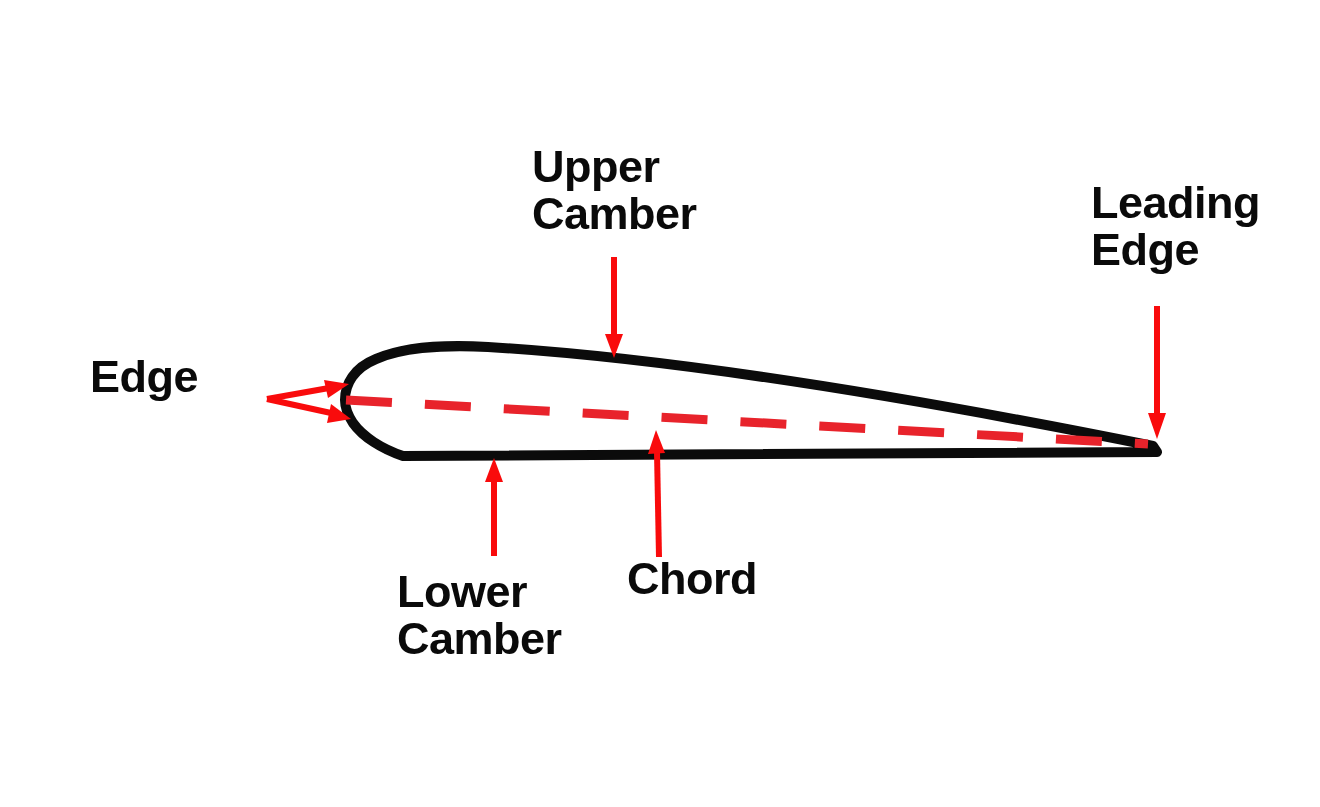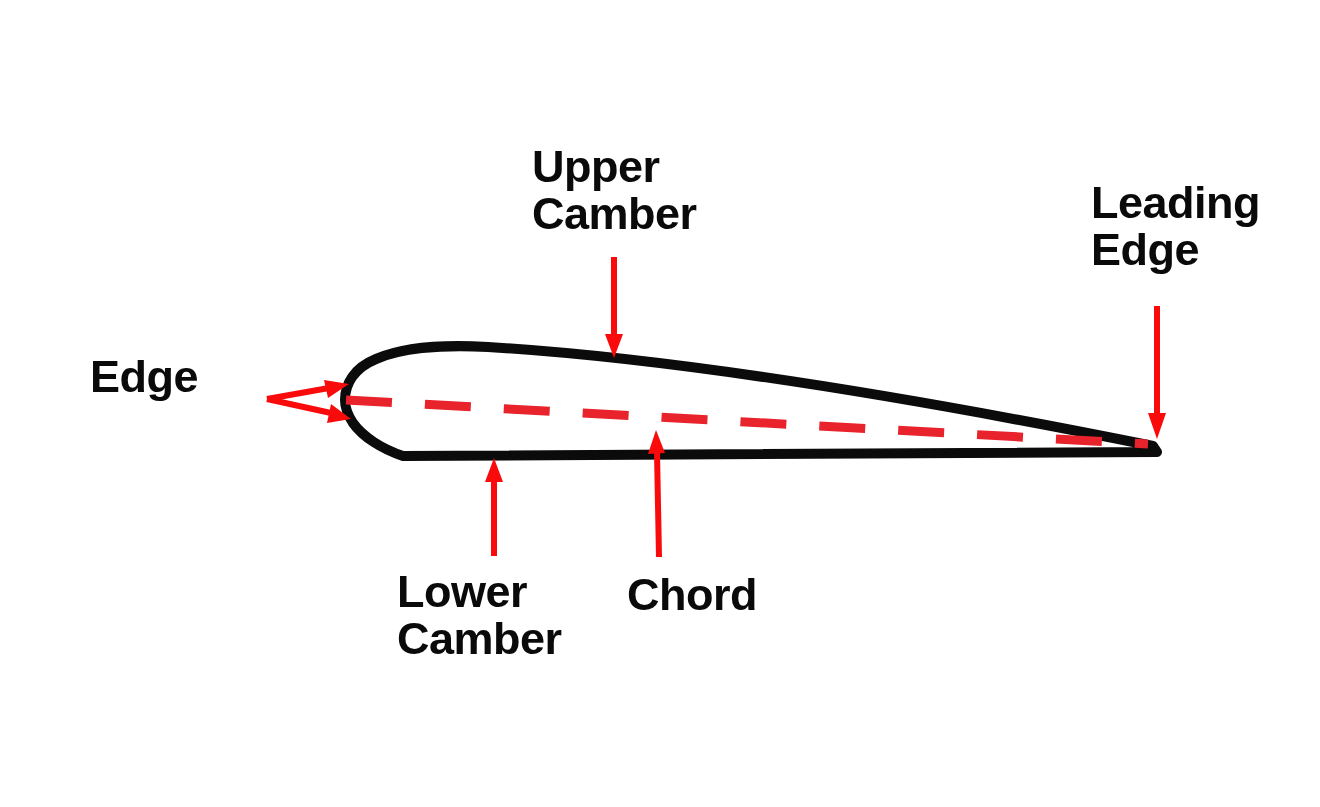--- a/index.html
+++ b/index.html
@@ -47,21 +47,21 @@
     line-height: 47px;
     letter-spacing: -0.5px;
     color: #0a0a0a;
     white-space: nowrap;
   }
   .diagram-label span { display: block; }
   .lbl-upper-camber  { left: 532px;  top: 143px; }
   .lbl-trailing-edge { left: 1091px; top: 179px; }
   .lbl-leading-edge  { left: 90px;   top: 353px; }
   .lbl-lower-camber  { left: 397px;  top: 568px; }
-  .lbl-chord         { left: 627px;  top: 571px; text-align: center; }
+  .lbl-chord         { left: 627px;  top: 555px; text-align: center; }
 </style>
 </head>
 <body>
 
 <div id="stage">
 
   <svg id="diagram-svg" width="1320" height="807" viewBox="0 0 1320 807">
 
     <path class="airfoil-outline" d="M 345 400
              C 345 384 354 368 376 359

